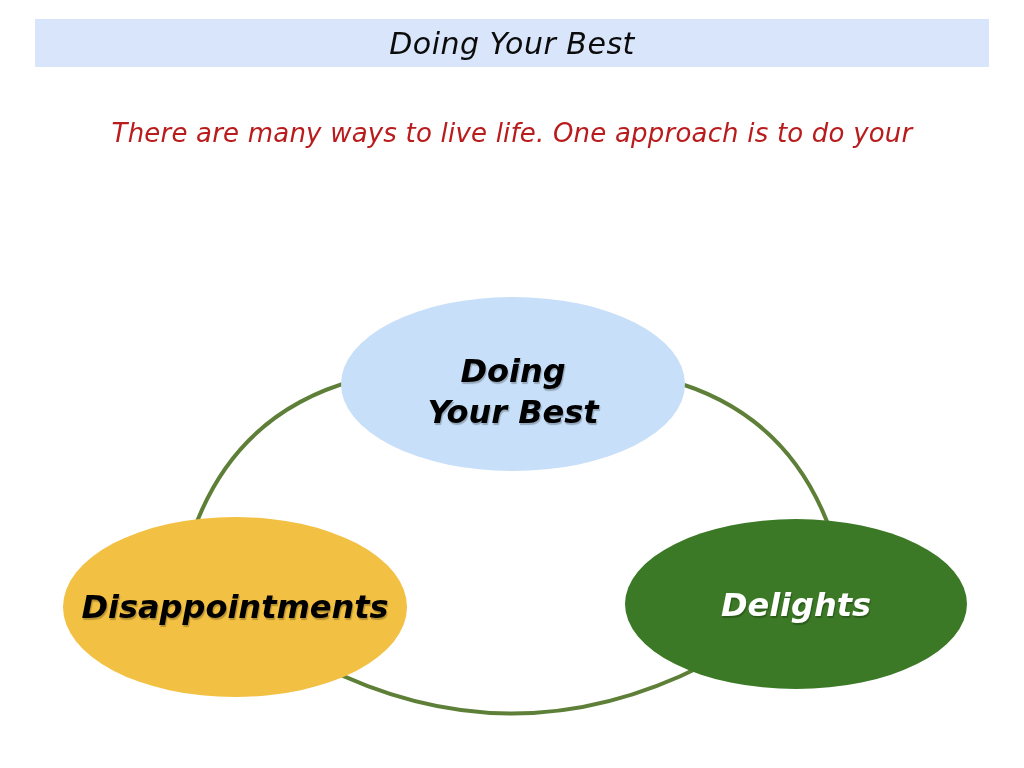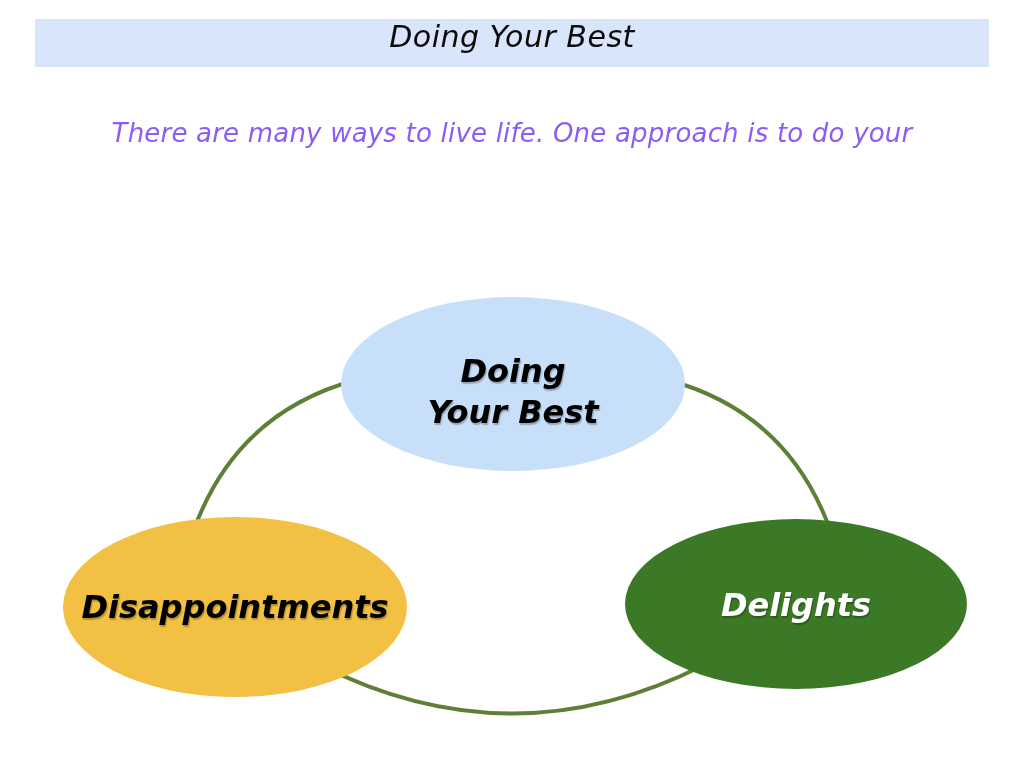--- a/index.html
+++ b/index.html
@@ -17,41 +17,41 @@
     height: 768px;
     background: #ffffff;
   }
   .title-bar {
     position: absolute;
     left: 35px;
     top: 19px;
     width: 954px;
     height: 48px;
     display: flex;
-    align-items: flex-start;
+    align-items: center;
     justify-content: center;
   }
   .title-bar .title-text {
     font-style: italic;
     font-weight: 500;
     font-size: 30px;
     color: #0b0b0b;
     letter-spacing: 0.5px;
     white-space: nowrap;
   }
   .intro {
     position: absolute;
     left: 0;
     top: 113px;
     width: 1024px;
     text-align: center;
     font-style: italic;
     font-size: 26px;
     line-height: 41px;
-    color: #8b5cf6;
+    color: #b91c1c;
     letter-spacing: 0.2px;
   }
   .diagram-svg {
     position: absolute;
     left: 0;
     top: 0;
     width: 1024px;
     height: 768px;
   }
   .ring-arc {

